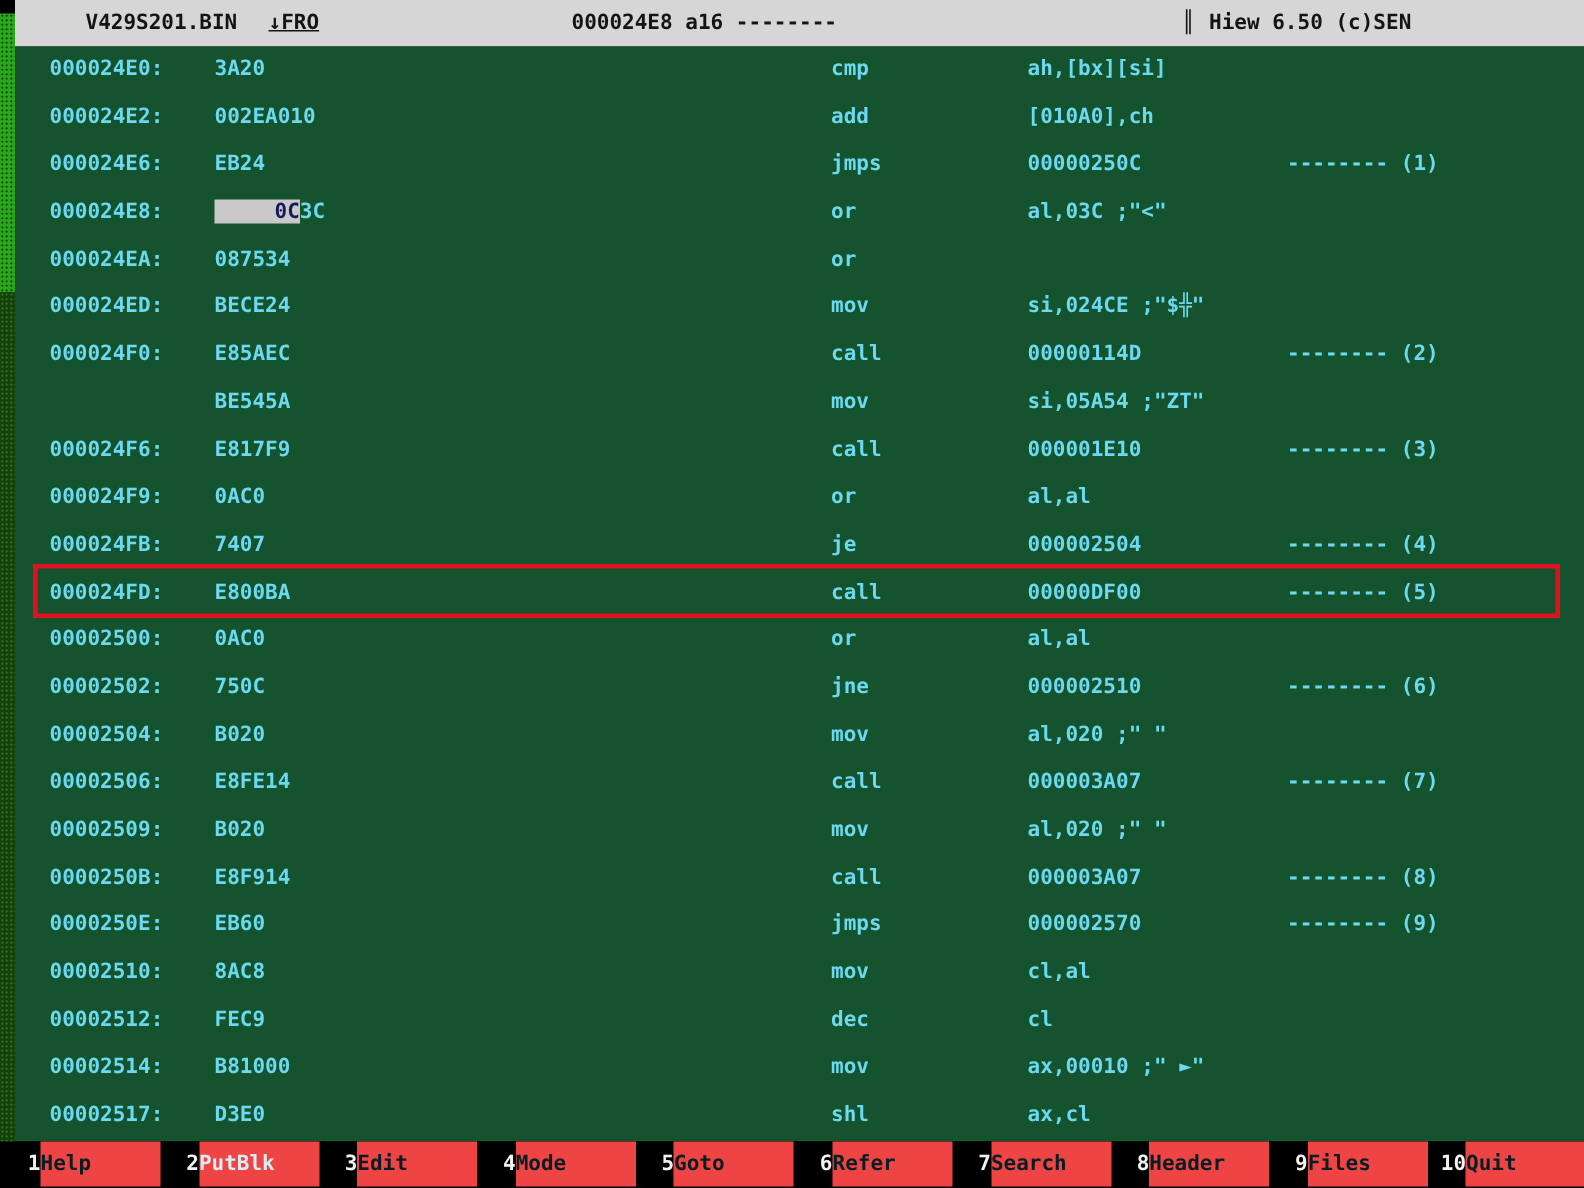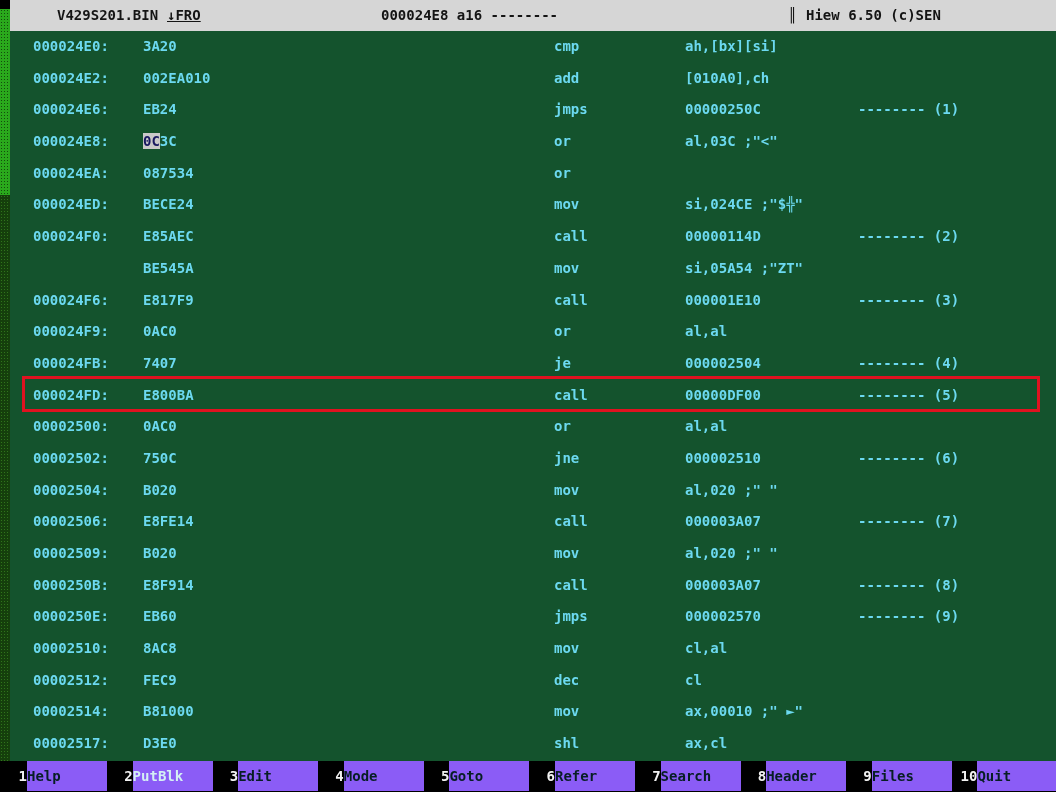--- a/index.html
+++ b/index.html
@@ -23,21 +23,21 @@
     background-image:radial-gradient(circle, rgba(70,160,40,.55) 30%, transparent 32%);
     background-size:3px 3px;
   }
   
   .topbar{
     position:absolute;left:10px;right:0;top:0;height:31px;
     background:#d6d6d6;color:#141414;line-height:31px;z-index:1;
   }
   .topbar span{position:absolute;white-space:pre;}
   .tb-filename{left:47px;}
-  .tb-mode{left:157px;text-decoration:underline;}
+  .tb-mode{left:169px;text-decoration:underline;}
   .tb-position{left:371px;}
   .tb-size{left:702px;margin-top:40px;}
   .tb-sep{left:778px;}
   .tb-app{left:796px;}
   
   .content{
     position:absolute;left:10px;right:0;top:31px;height:730px;
     background:#14532d;color:#6cd9f0;z-index:1;
   }
   .row{position:relative;height:31.7px;line-height:31.7px;white-space:pre;}
@@ -57,21 +57,21 @@
     position:absolute;left:0;right:0;bottom:0;height:31px;
     background:#000;z-index:6;line-height:30px;
   }
   .fnkey{position:absolute;top:0;height:30px;width:106px;}
   .fnkey .num{
     position:absolute;left:0;top:0;width:27px;height:30px;
     color:#f2f2f2;text-align:right;background:transparent;
   }
   .fnkey .lbl{
     position:absolute;left:27px;top:0;width:80px;height:30px;
-    background:#8b5cf6;color:#071e24;white-space:pre;
+    background:#ef4444;color:#071e24;white-space:pre;
   }
   .fnkey.muted .lbl{color:#d4f0f4;}
 </style>
 </head>
 <body>
 
 <div class="screen">
 
   <div class="green-strip">
     <div class="bright"></div>
@@ -107,21 +107,21 @@
   <div class="row">
     <span class="c-addr">000024E6:</span>
     <span class="c-bytes">EB24</span>
     <span class="c-mn">jmps</span>
     <span class="c-op">00000250C</span>
     <span class="c-cm">-------- (1)</span>
   </div>
 
   <div class="row">
     <span class="c-addr">000024E8:</span>
-    <span class="c-bytes"><span class="cursor" style="position: static;">0C</span>3C</span>
+    <span class="c-bytes"><span class="cursor" style="position: static; padding-left: 40px;">0C</span>3C</span>
     <span class="c-mn">or</span>
     <span class="c-op">al,03C ;"&lt;"</span>
     <span class="c-cm"></span>
   </div>
 
   <div class="row">
     <span class="c-addr">000024EA:</span>
     <span class="c-bytes">087534</span>
     <span class="c-mn">or</span>
     <span class="c-cm"></span>

